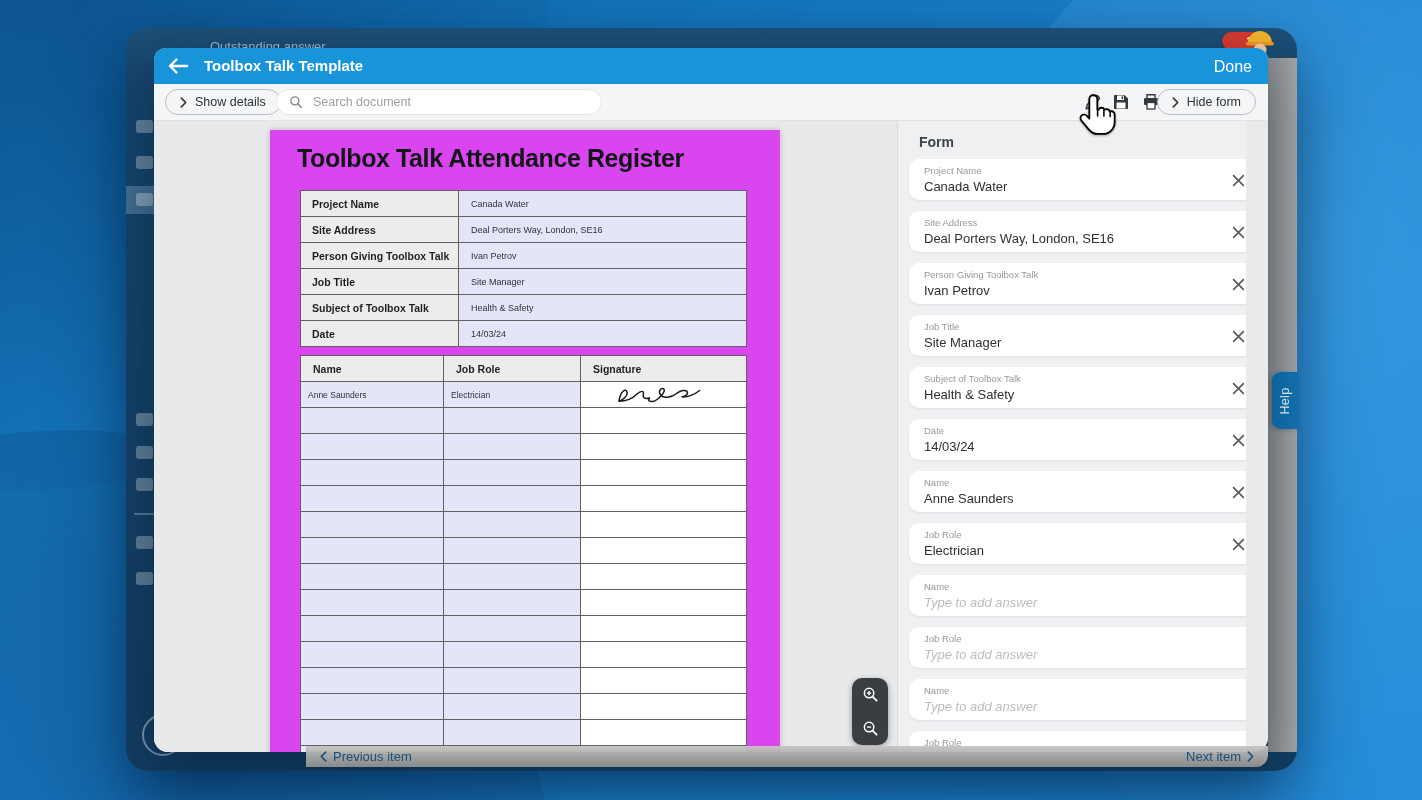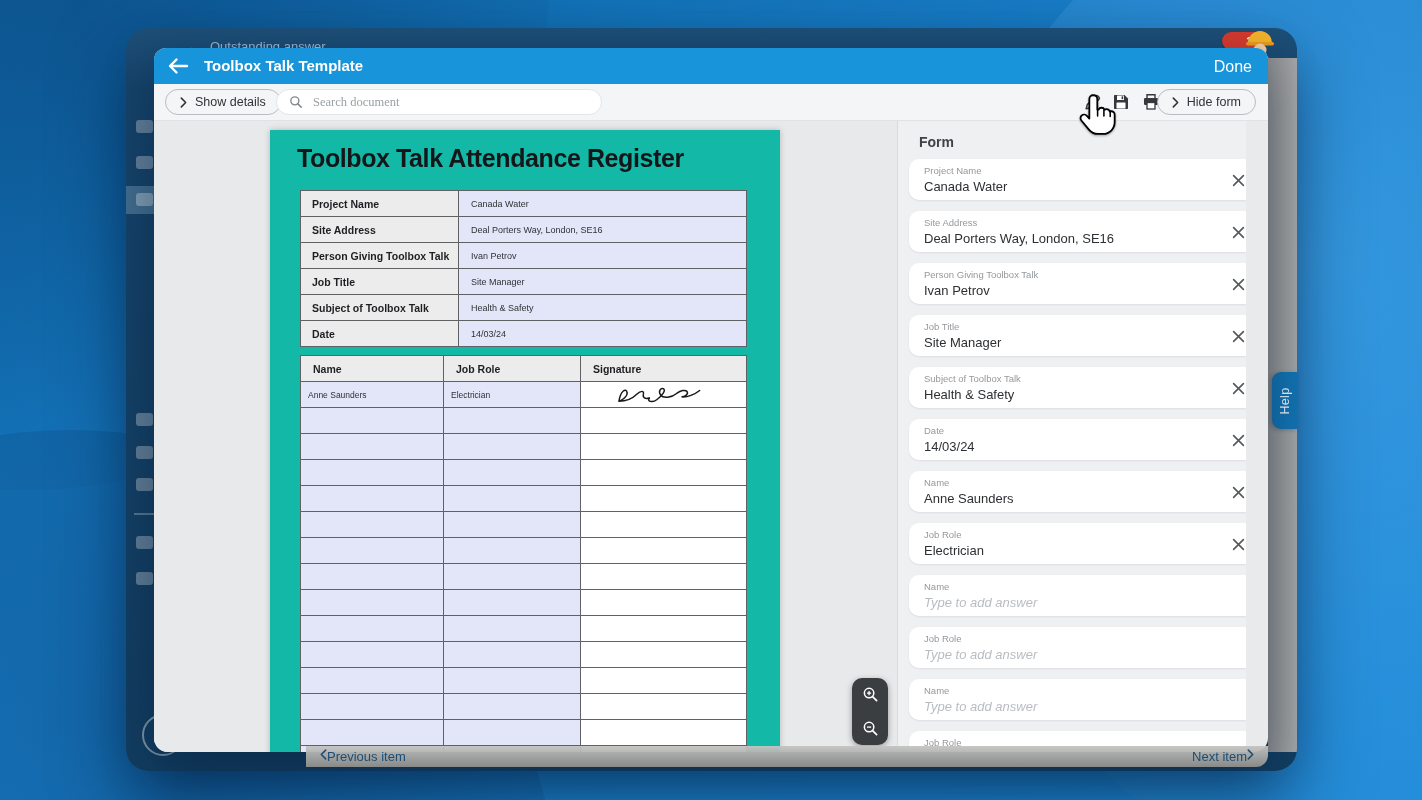--- a/index.html
+++ b/index.html
@@ -47,26 +47,26 @@
   .m-done{position:absolute;right:16px;top:10px;color:#fff;font-size:16px;cursor:pointer;}
   .m-toolbar{position:absolute;left:0;top:36px;width:100%;height:37px;background:#f4f5f6;
     border-bottom:1px solid #e0e2e4;box-sizing:border-box;}
   .pill{position:absolute;top:5px;height:26px;border:1.3px solid #b9bcc0;border-radius:14px;
     display:flex;align-items:center;gap:8px;padding:0 14px;font-size:12.5px;color:#303437;
     box-sizing:border-box;background:transparent;cursor:pointer;}
   .chev{width:7px;height:11px;display:block;}
   .search{position:absolute;left:122px;top:5px;width:326px;height:26px;border-radius:14px;background:#fff;
     border:1px solid #e3e5e7;box-sizing:border-box;display:flex;align-items:center;gap:8px;padding:0 12px;}
   .search input{border:none;outline:none;background:transparent;font-size:12.5px;color:#44484c;width:250px;
-    font-family:Liberation Serif, serif;}
+    font-family:Liberation Sans, sans-serif;}
   .search input::placeholder{color:#9aa0a5;}
   .tool-ico{position:absolute;top:8px;width:20px;height:20px;cursor:pointer;}
 
   .doc-area{position:absolute;left:0;top:73px;width:743px;height:631px;background:#e8e9eb;overflow:hidden;}
-  .page{position:absolute;left:116px;top:9px;width:510px;height:650px;background:#14b8a6;
+  .page{position:absolute;left:116px;top:9px;width:510px;height:650px;background:#d946ef;
     box-shadow:0 0 6px rgba(0,0,0,.22);}
   .doc-title{position:absolute;left:27px;top:14px;font-size:25px;font-weight:800;color:#141619;letter-spacing:-.4px;}
   .info-table{position:absolute;left:30px;top:60px;width:445px;border:1px solid #5f6163;}
   .irow{display:flex;height:25px;border-bottom:1px solid #5f6163;}
   .irow:last-child{border-bottom:none;}
   .ilabel{width:146px;background:#ececec;font-weight:bold;font-size:10.5px;color:#1d1f22;display:flex;
     align-items:center;padding-left:11px;border-right:1px solid #5f6163;}
   .ivalue{flex:1;background:#e3e6f8;font-size:9px;color:#303236;display:flex;align-items:center;padding-left:12px;}
   .att-table{position:absolute;left:30px;top:225px;width:445px;border:1px solid #5f6163;}
   .arow{display:flex;height:25px;border-bottom:1px solid #5f6163;}
@@ -90,21 +90,21 @@
     box-shadow:0 1px 2px rgba(20,30,40,.08);padding:6px 40px 0 15px;box-sizing:border-box;cursor:text;}
   .flabel{font-size:9.5px;color:#95989c;margin-bottom:3px;}
   .fvalue{font-size:13px;color:#2d3033;white-space:nowrap;overflow:hidden;}
   .fvalue.placeholder{color:#b9bdc1;font-style:italic;}
   .fclear{position:absolute;right:13px;top:14px;width:13px;height:13px;cursor:pointer;}
 
   .bottom-bar{position:absolute;left:306px;top:746px;width:962px;height:21px;z-index:30;
     background:linear-gradient(180deg,rgba(196,196,194,.95),rgba(143,143,141,.95));
     border-radius:0 0 12px 0;display:flex;align-items:center;justify-content:space-between;
     padding:0 14px;box-sizing:border-box;font-size:13px;color:#1d4d72;}
-  .navbtn{display:flex;align-items:flex-start;cursor:pointer;}
+  .navbtn{display:flex;align-items:center;gap:6px;cursor:pointer;}
   .navbtn .chev path{stroke:#1d4d72;}
 
   .cursor{position:absolute;left:1078px;top:92px;width:42px;height:48px;z-index:60;
     filter:drop-shadow(0 1px 1px rgba(0,0,0,.35));pointer-events:none;}
 </style>
 </head>
 <body>
 
 <div class="stage">
   <div class="swoosh"></div>

